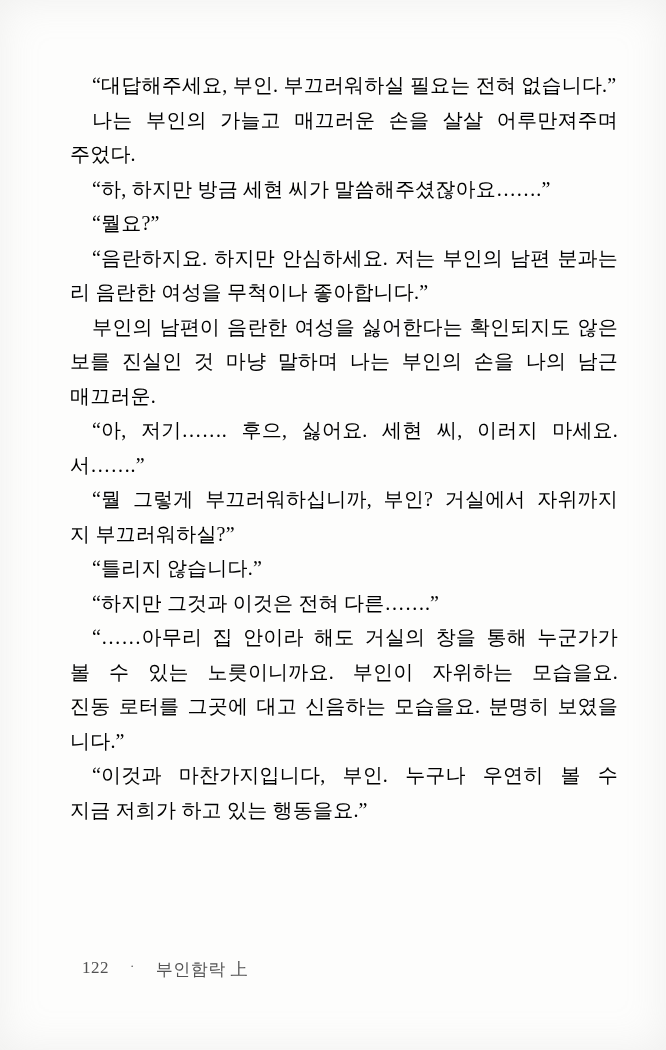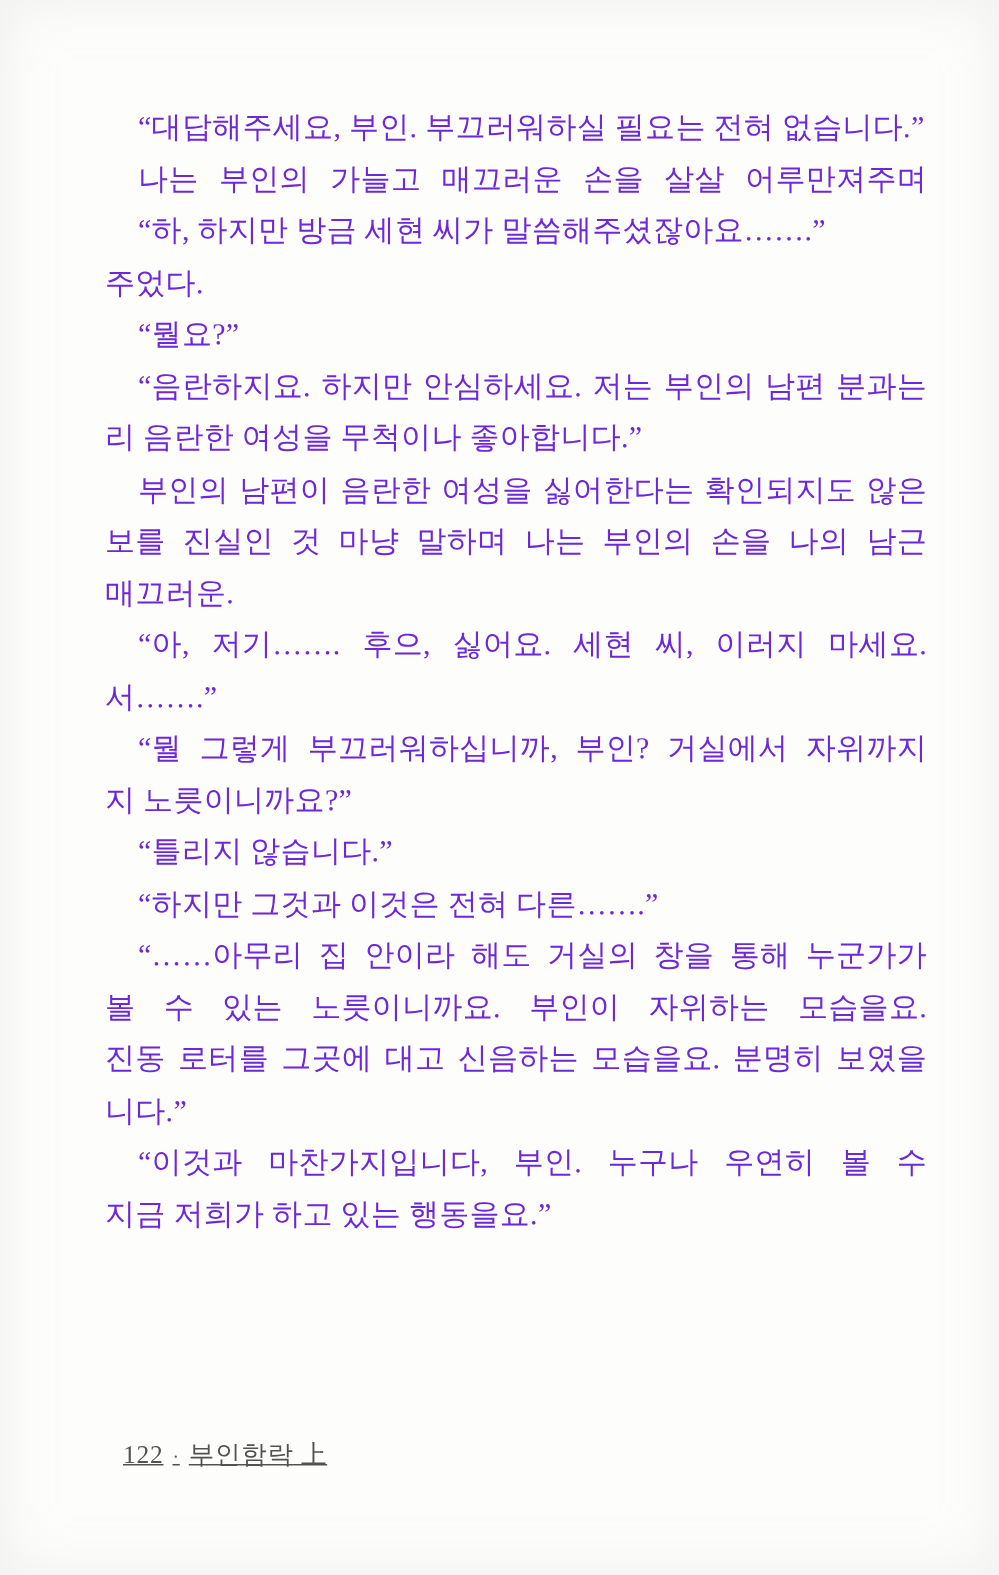--- a/index.html
+++ b/index.html
@@ -21,21 +21,21 @@
   .page {
     position: absolute;
     inset: 0;
   }
 
   .page-text {
     position: absolute;
     top: 68px;
     left: 70px;
     width: 548px;
-    color: #6d28d9;
+    color: #000000;
   }
 
   .line {
     font-size: 20px;
     line-height: 34.5px;
     height: 34.5px;
     white-space: nowrap;
     letter-spacing: 0.2px;
     text-align: left;
   }
@@ -52,55 +52,54 @@
     text-align-last: justify;
     word-break: keep-all;
     overflow: hidden;
   }
 
   .page-footer {
     position: absolute;
     top: 958px;
     left: 82px;
     display: flex;
-    align-items: center;
-    gap: 6px;
+    align-items: flex-start;
+    gap: 21px;
     color: #525252;
     font-size: 17px;
     letter-spacing: 0.5px;
-    text-decoration: underline;
   }
 
   .page-footer .sep {
     font-size: 13px;
     line-height: 1;
     transform: translateY(1px);
     color: #5a5a5a;
   }
 </style>
 </head>
 <body>
 
 <div class="page">
 
   <div class="page-text">
     <div class="line indent">“대답해주세요, 부인. 부끄러워하실 필요는 전혀 없습니다.”</div>
     <div class="line indent fill">나는 부인의 가늘고 매끄러운 손을 살살 어루만져주며 위로해</div>
+    <div class="line">주었다.</div>
     <div class="line indent">“하, 하지만 방금 세현 씨가 말씀해주셨잖아요…….”</div>
-    <div class="line">주었다.</div>
     <div class="line indent">“뭘요?”</div>
     <div class="line indent fill">“음란하지요. 하지만 안심하세요. 저는 부인의 남편 분과는 달</div>
     <div class="line">리 음란한 여성을 무척이나 좋아합니다.”</div>
     <div class="line indent fill">부인의 남편이 음란한 여성을 싫어한다는 확인되지도 않은 정</div>
     <div class="line fill">보를 진실인 것 마냥 말하며 나는 부인의 손을 나의 남근 쪽으로</div>
     <div class="line">매끄러운.</div>
     <div class="line indent fill">“아, 저기……. 후으, 싫어요. 세현 씨, 이러지 마세요. 이런데</div>
     <div class="line">서…….”</div>
     <div class="line indent fill">“뭘 그렇게 부끄러워하십니까, 부인? 거실에서 자위까지 하시</div>
-    <div class="line">지 노릇이니까요?”</div>
+    <div class="line">지 부끄러워하실?”</div>
     <div class="line indent">“틀리지 않습니다.”</div>
     <div class="line indent">“하지만 그것과 이것은 전혀 다른…….”</div>
     <div class="line indent fill">“……아무리 집 안이라 해도 거실의 창을 통해 누군가가 훔쳐</div>
     <div class="line fill">볼 수 있는 노릇이니까요. 부인이 자위하는 모습을요. 부인께서</div>
     <div class="line fill">진동 로터를 그곳에 대고 신음하는 모습을요. 분명히 보였을 겁</div>
     <div class="line">니다.”</div>
     <div class="line indent fill">“이것과 마찬가지입니다, 부인. 누구나 우연히 볼 수 있습니다.</div>
     <div class="line">지금 저희가 하고 있는 행동을요.”</div>
   </div>
 

